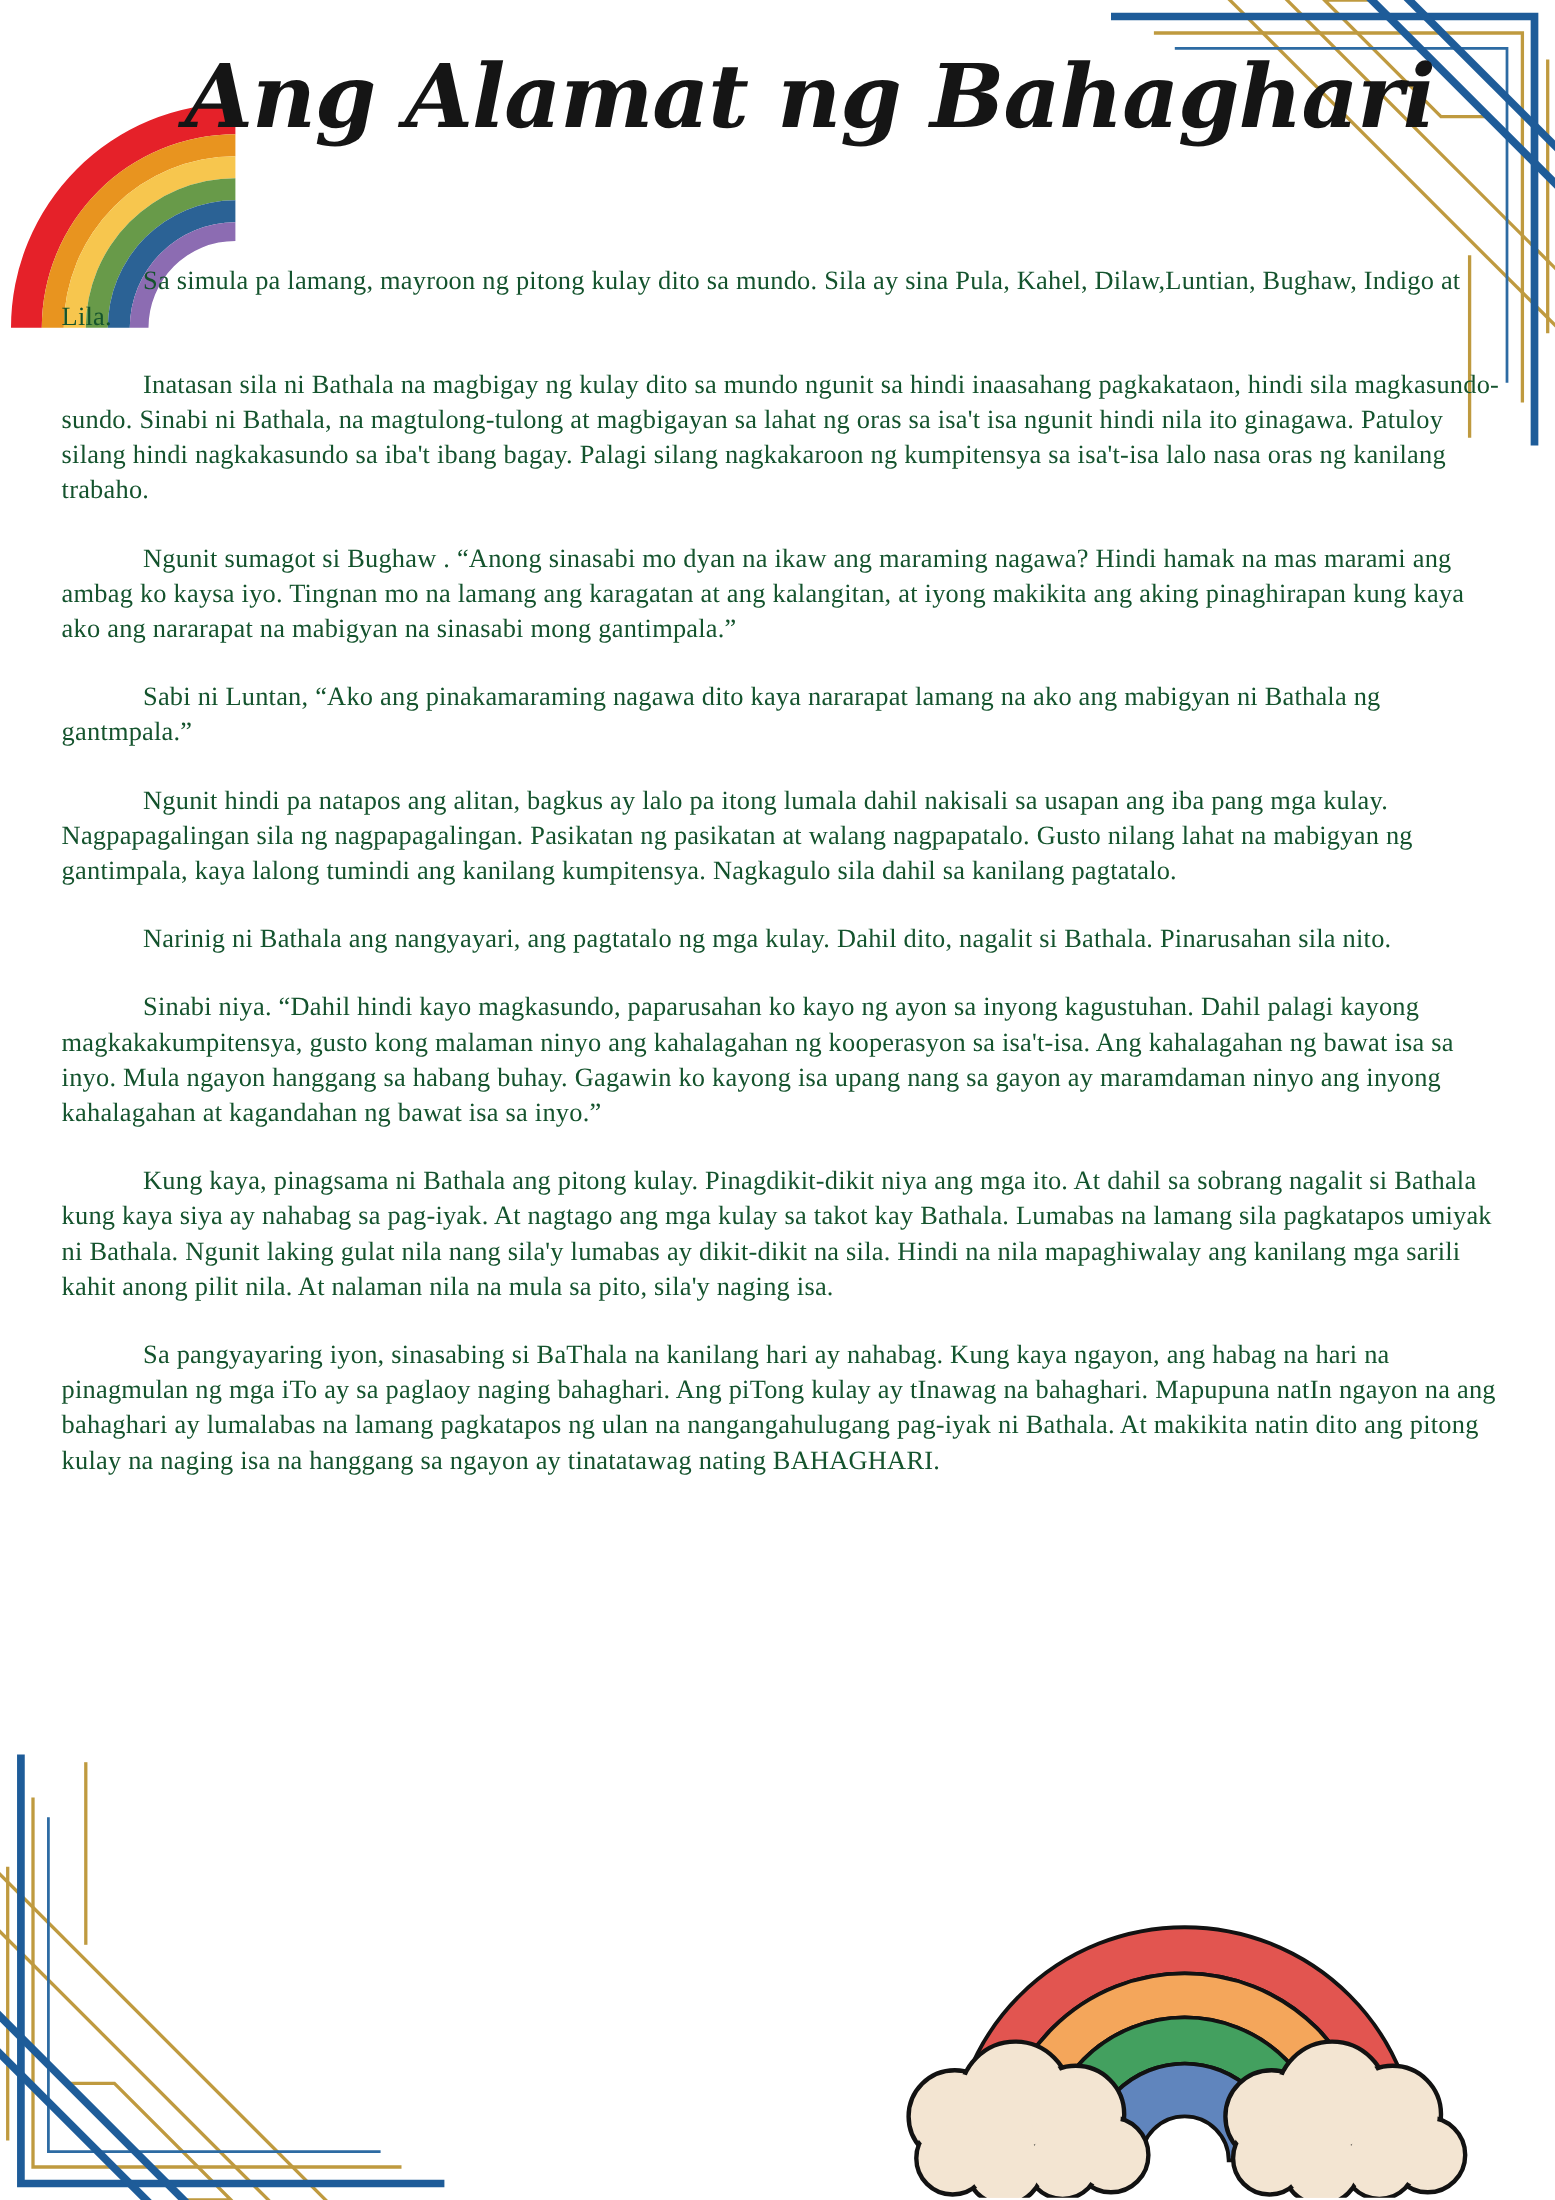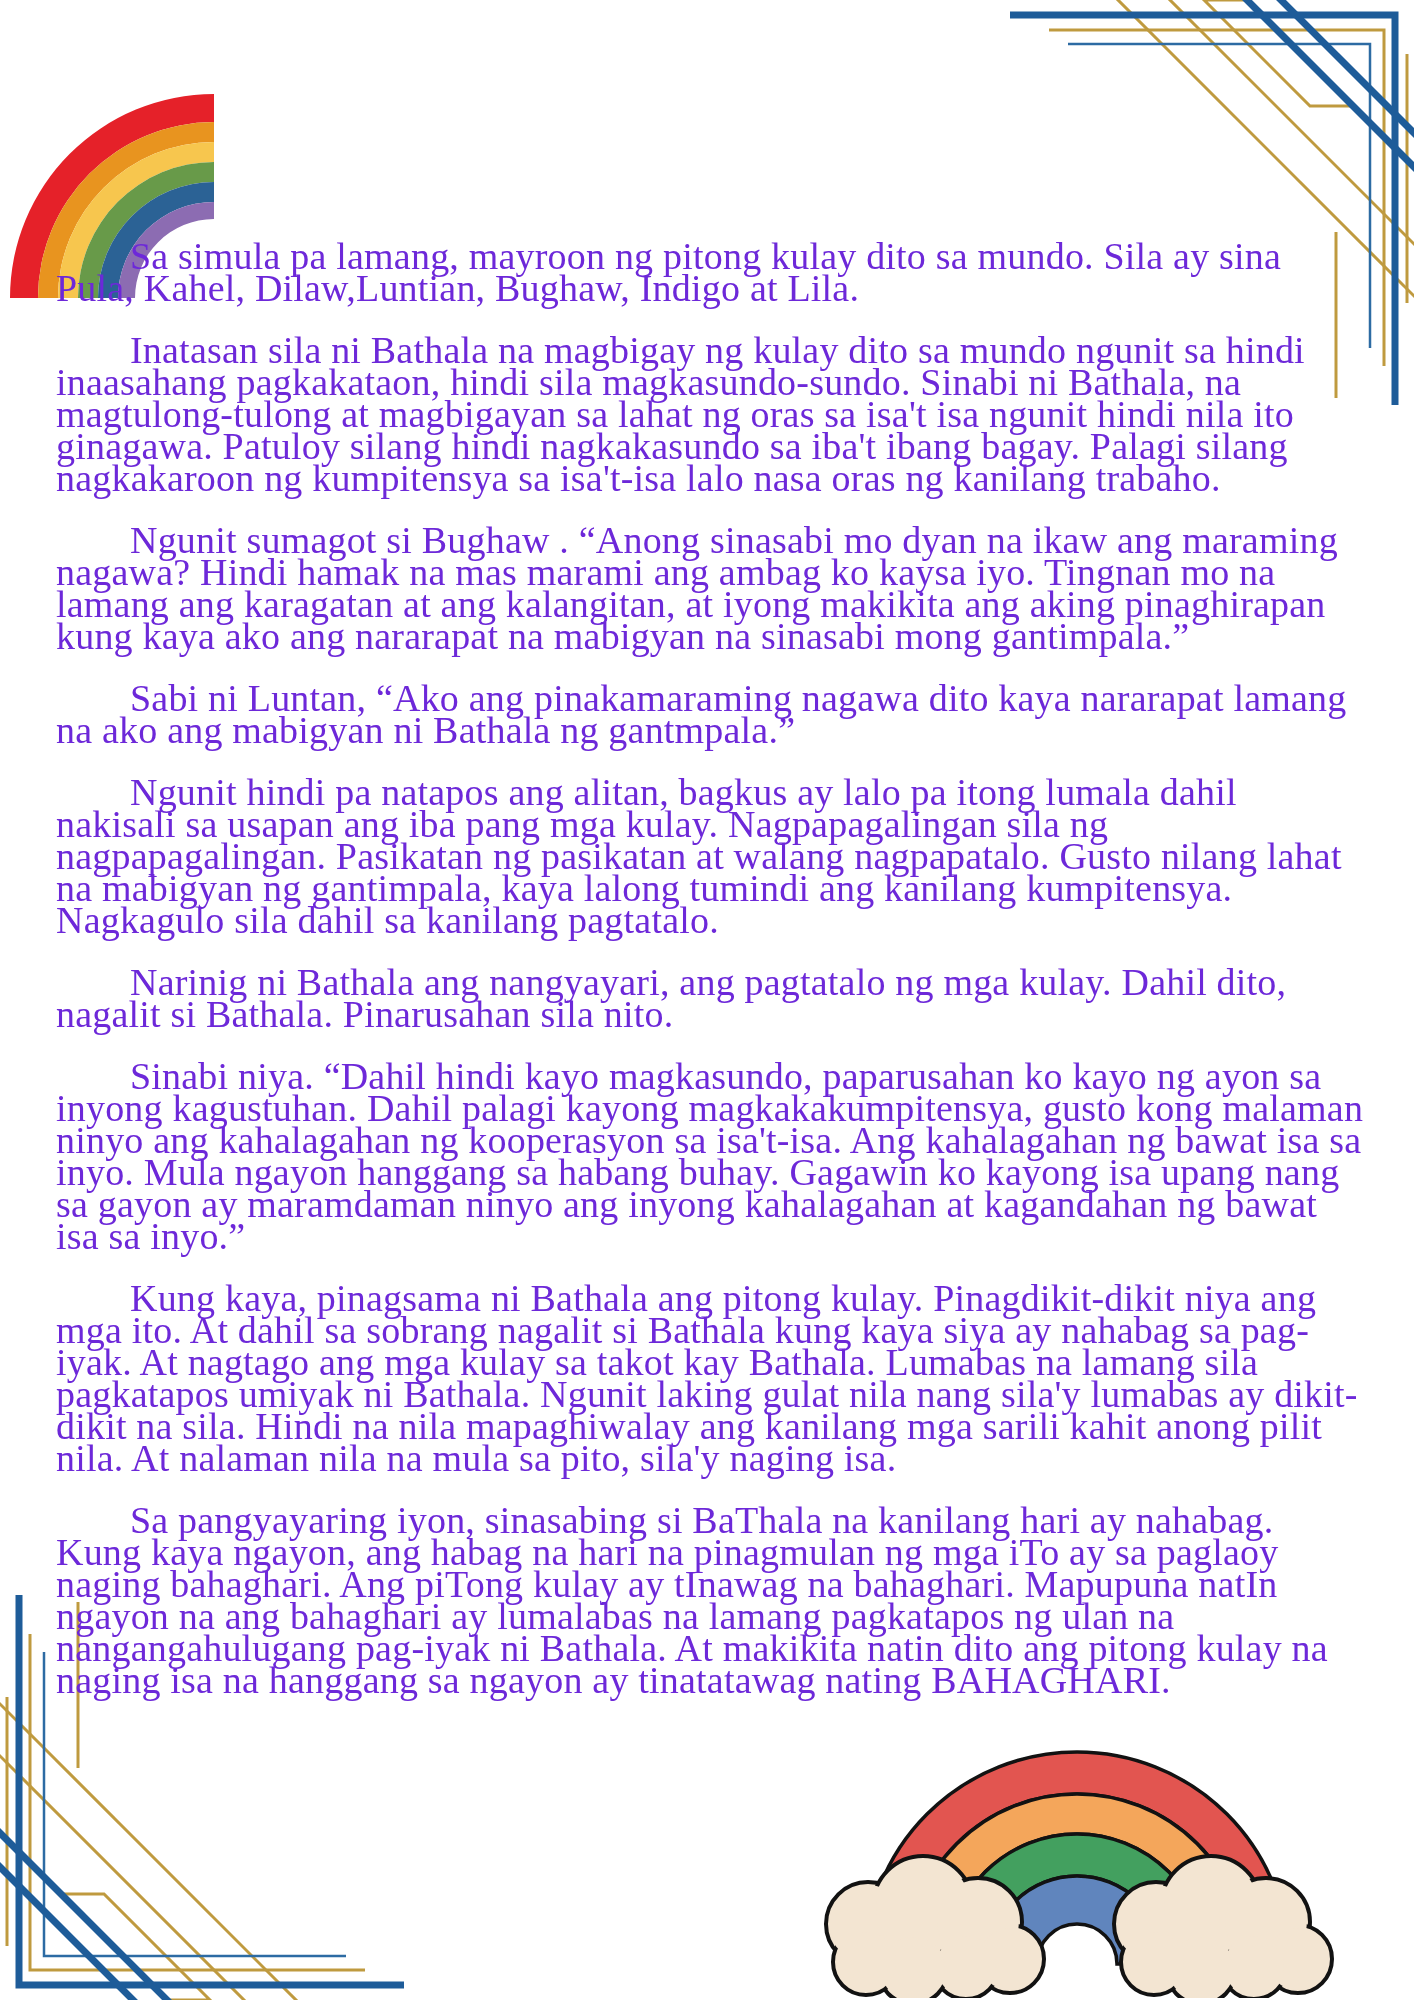--- a/index.html
+++ b/index.html
@@ -28,22 +28,22 @@
     font-size: 80px;
     letter-spacing: -1px;
     color: #151515;
     white-space: nowrap;
   }
   .story {
     position: absolute;
     left: 56px;
     top: 240px;
     width: 1308px;
-    color: #6d28d9;
-    font-size: 38px;
+    color: #14532d;
+    font-size: 24px;
     line-height: 32px;
     letter-spacing: 0.2px;
   }
   .story p {
     margin: 0 0 30px 0;
     text-indent: 74px;
   }
   .orn-blue-thick { stroke: #1e5c99; stroke-width: 7; fill: none; }
   .orn-blue-thin  { stroke: #2d6ba3; stroke-width: 2.5; fill: none; }
   .orn-gold       { stroke: #bf9a3f; stroke-width: 3; fill: none; }
@@ -80,20 +80,21 @@
         <path class="orn-blue-thick" d="M 463,-4 L 604,137"></path>
       </g>
     </defs>
     <use href="#corner-motif"></use>
   </svg>
 
   <svg id="corner-bl" class="corner-svg" width="600" height="480" viewBox="0 0 600 480" aria-hidden="true">
     <use href="#corner-motif"></use>
   </svg>
 
+  <h1 class="page-title">Ang Alamat ng Bahaghari</h1>
 
   <div class="story">
     <p>Sa simula pa lamang, mayroon ng pitong kulay dito sa mundo. Sila ay sina Pula, Kahel, Dilaw,Luntian, Bughaw, Indigo at Lila.</p>
     <p>Inatasan sila ni Bathala na magbigay ng kulay dito sa mundo ngunit sa hindi inaasahang pagkakataon, hindi sila magkasundo-sundo. Sinabi ni Bathala, na magtulong-tulong at magbigayan sa lahat ng oras sa isa't isa ngunit hindi nila ito ginagawa. Patuloy silang hindi nagkakasundo sa iba't ibang bagay. Palagi silang nagkakaroon ng kumpitensya sa isa't-isa lalo nasa oras ng kanilang trabaho.</p>
     <p>Ngunit sumagot si Bughaw . “Anong sinasabi mo dyan na ikaw ang maraming nagawa? Hindi hamak na mas marami ang ambag ko kaysa iyo. Tingnan mo na lamang ang karagatan at ang kalangitan, at iyong makikita ang aking pinaghirapan kung kaya ako ang nararapat na mabigyan na sinasabi mong gantimpala.”</p>
     <p>Sabi ni Luntan, “Ako ang pinakamaraming nagawa dito kaya nararapat lamang na ako ang mabigyan ni Bathala ng gantmpala.”</p>
     <p>Ngunit hindi pa natapos ang alitan, bagkus ay lalo pa itong lumala dahil nakisali sa usapan ang iba pang mga kulay. Nagpapagalingan sila ng nagpapagalingan. Pasikatan ng pasikatan at walang nagpapatalo. Gusto nilang lahat na mabigyan ng gantimpala, kaya lalong tumindi ang kanilang kumpitensya. Nagkagulo sila dahil sa kanilang pagtatalo.</p>
     <p>Narinig ni Bathala ang nangyayari, ang pagtatalo ng mga kulay. Dahil dito, nagalit si Bathala. Pinarusahan sila nito.</p>
     <p>Sinabi niya. “Dahil hindi kayo magkasundo, paparusahan ko kayo ng ayon sa inyong kagustuhan. Dahil palagi kayong magkakakumpitensya, gusto kong malaman ninyo ang kahalagahan ng kooperasyon sa isa't-isa. Ang kahalagahan ng bawat isa sa inyo. Mula ngayon hanggang sa habang buhay. Gagawin ko kayong isa upang nang sa gayon ay maramdaman ninyo ang inyong kahalagahan at kagandahan ng bawat isa sa inyo.”</p>
     <p>Kung kaya, pinagsama ni Bathala ang pitong kulay. Pinagdikit-dikit niya ang mga ito. At dahil sa sobrang nagalit si Bathala kung kaya siya ay nahabag sa pag-iyak. At nagtago ang mga kulay sa takot kay Bathala. Lumabas na lamang sila pagkatapos umiyak ni Bathala. Ngunit laking gulat nila nang sila'y lumabas ay dikit-dikit na sila. Hindi na nila mapaghiwalay ang kanilang mga sarili kahit anong pilit nila. At nalaman nila na mula sa pito, sila'y naging isa.</p>

